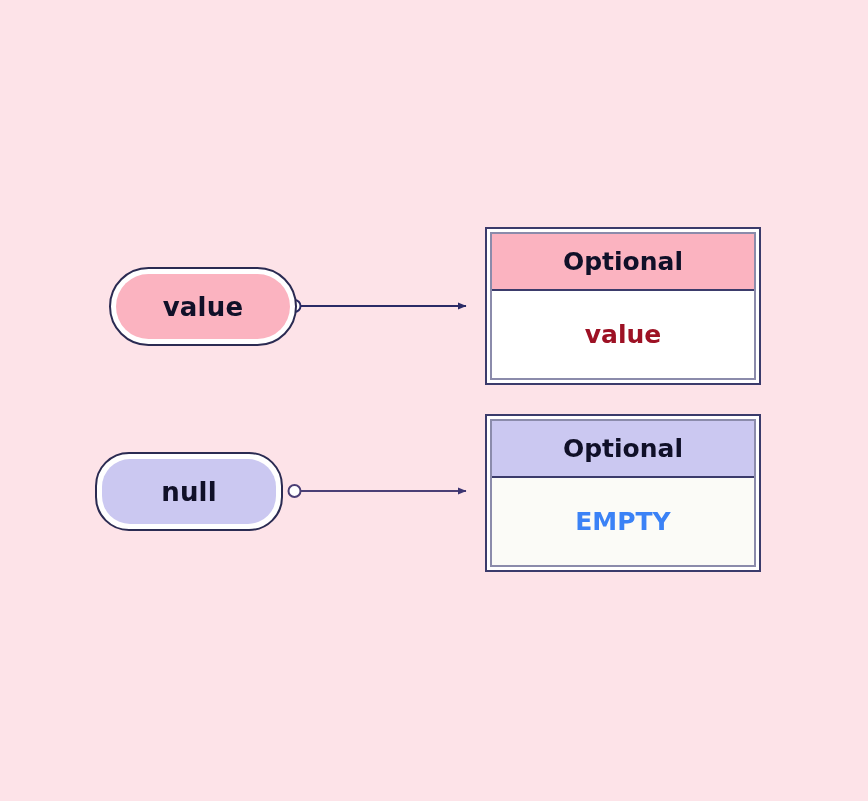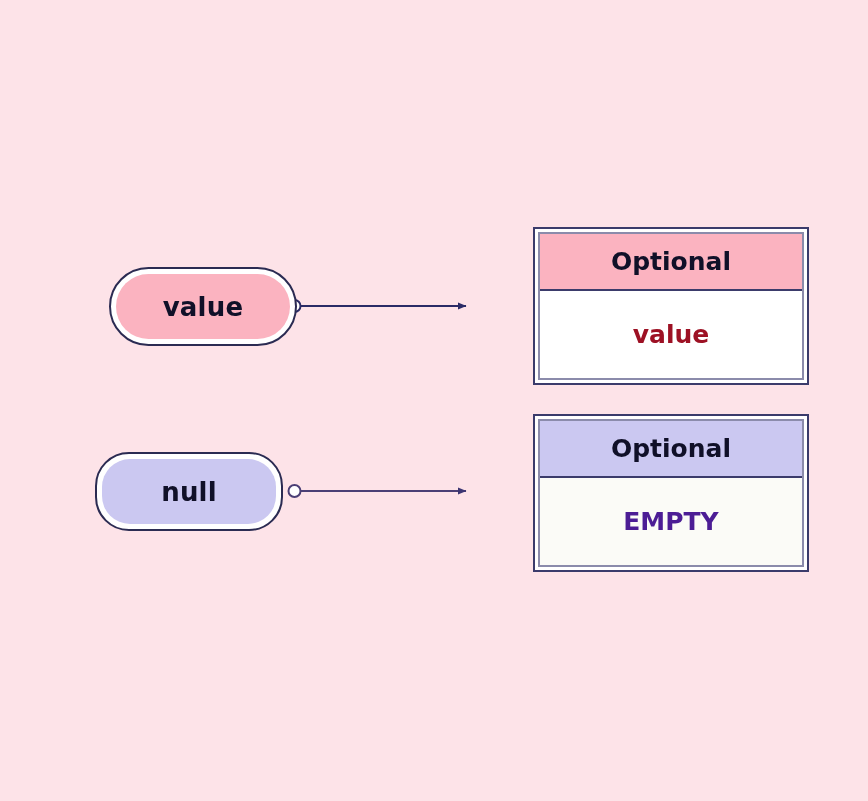--- a/index.html
+++ b/index.html
@@ -78,21 +78,20 @@
     pointer-events: none;
   }
 
   
   .classbox {
     position: absolute;
     box-sizing: border-box;
     border: 2px solid #3b3b6b;
     background: #ffffff;
     padding: 3px;
-    margin-left: 48px;
   }
   .classbox-inner {
     box-sizing: border-box;
     width: 100%;
     height: 100%;
     border: 2px solid #8b8bab;
     display: flex;
     flex-direction: column;
   }
   .classbox-header {
@@ -131,21 +130,21 @@
   #box-optional-value .classbox-body-text { color: #9d1124; }
 
   #box-optional-empty {
     left: 485px;
     top: 414px;
     width: 276px;
     height: 158px;
   }
   #box-optional-empty .classbox-header { background: #cbc8f1; }
   #box-optional-empty .classbox-body   { background: #fbfbf7; }
-  #box-optional-empty .classbox-body-text { color: #4c1d95; }
+  #box-optional-empty .classbox-body-text { color: #3b82f6; }
 </style>
 </head>
 <body>
 
 <div id="canvas">
 
   <svg id="connectors" viewBox="0 0 868 801" width="868" height="801" xmlns="http://www.w3.org/2000/svg">
     <defs>
       <marker id="arrowhead-navy" markerWidth="10" markerHeight="10" refX="8.5" refY="4" orient="auto" markerUnits="userSpaceOnUse">
         <path d="M0,0.2 L9,4 L0,7.8 Z" fill="#2b2b66"></path>

